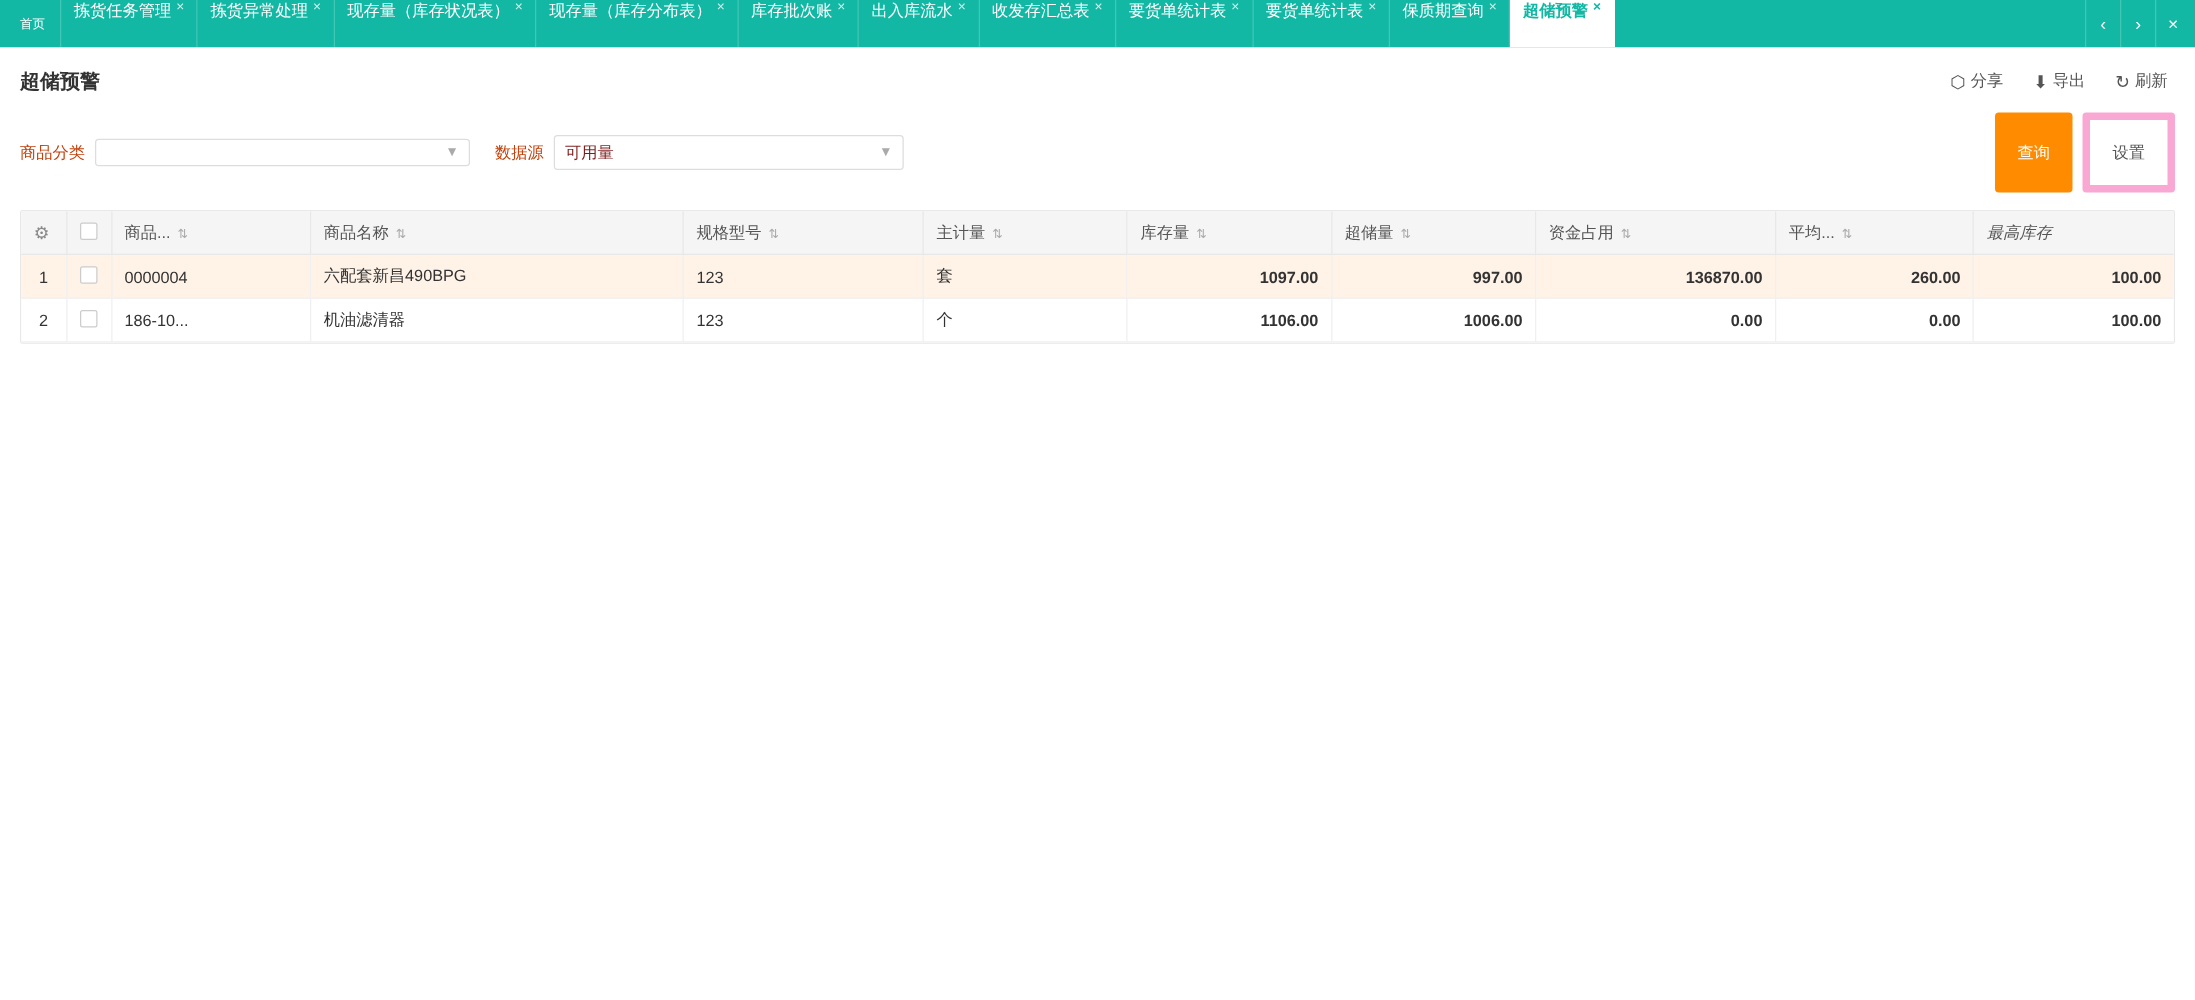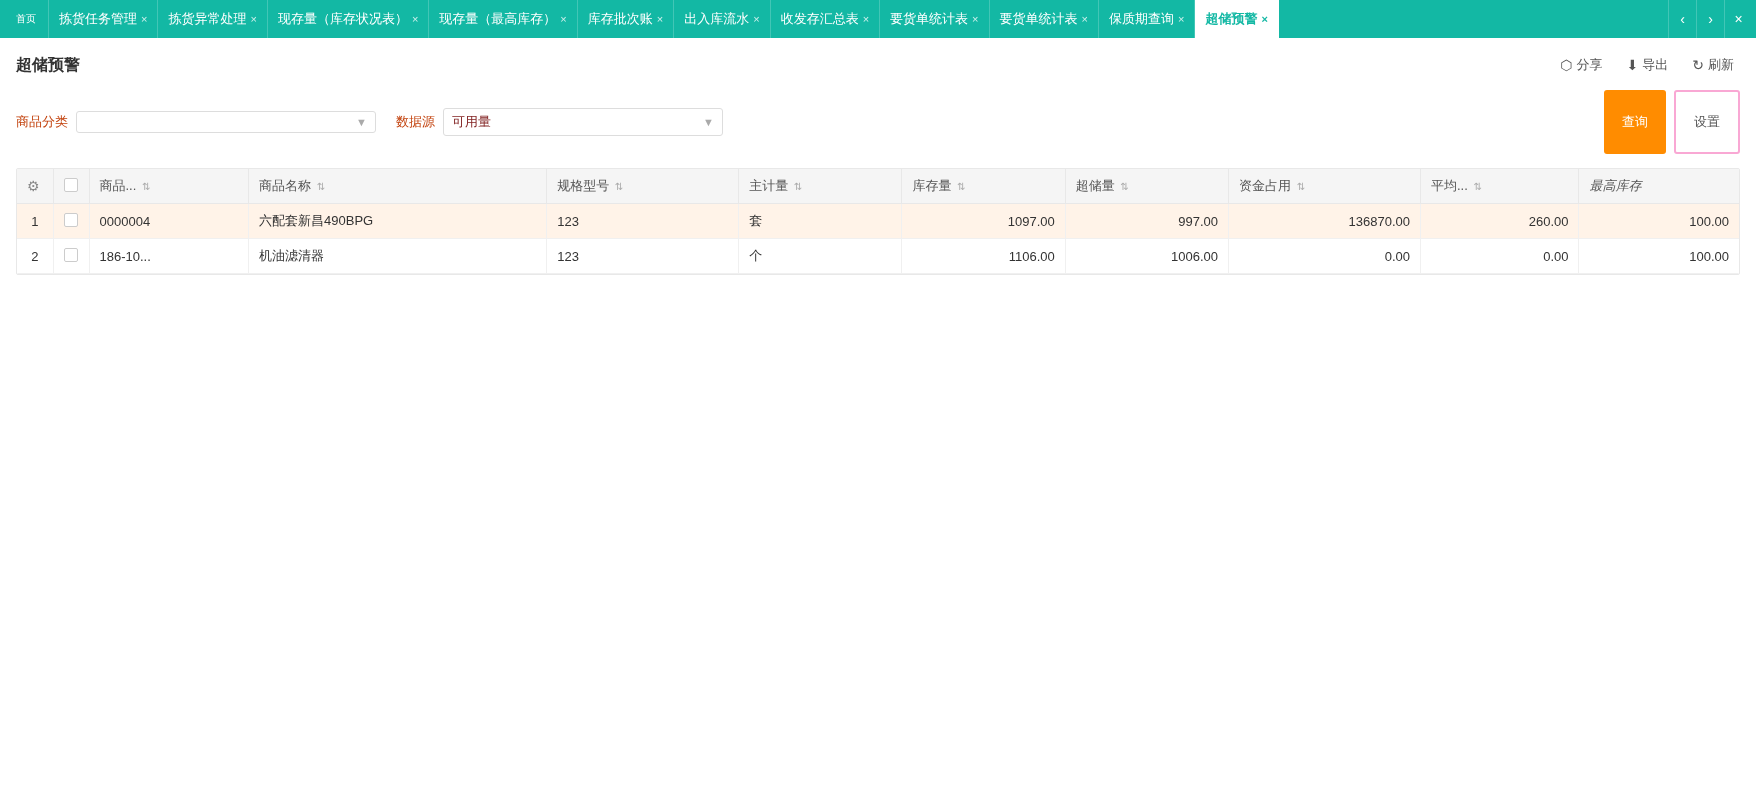--- a/index.html
+++ b/index.html
@@ -9,21 +9,21 @@
     .nav-bar {
       display: flex;
       align-items: center;
       background: #13b8a4;
       height: 38px;
       padding: 0 4px;
       overflow: hidden;
     }
     .nav-item {
       display: flex;
-      align-items: center;
+      align-items: flex-start;
       padding: 0 10px;
       height: 38px;
       color: #fff;
       font-size: 13px;
       white-space: nowrap;
       cursor: pointer;
       border-right: 1px solid rgba(255,255,255,0.2);
     }
     .nav-item.active { background: #fff; color: #13b8a4; font-weight: bold; }
     .nav-close {
@@ -138,21 +138,21 @@
       color: #fff;
       border: none;
       border-radius: 3px;
       padding: 23px 18px;
       font-size: 13px;
       cursor: pointer;
     }
     .btn-settings {
       background: #fff;
       color: #555;
-      border: 2px solid #f9a8d4;
+      border: 6px solid #f9a8d4;
       border-radius: 3px;
       padding: 5px 18px;
       font-size: 13px;
       cursor: pointer;
       text-align: center;
     }
 
     
     .table-wrapper {
       border: 1px solid #e8e8e8;
@@ -187,21 +187,21 @@
       border-bottom: 1px solid #f0f0f0;
     }
     tbody tr.row-highlight { background: #fff3e8; }
     tbody td {
       padding: 8px 10px;
       border-right: 1px solid #f0f0f0;
       color: #333;
     }
     tbody td:last-child { border-right: none; }
     .td-center { text-align: center; }
-    .td-right { text-align: right; }
+    .td-right { text-align: right; font-weight: bold; }
 
     .gear-icon { font-size: 14px; color: #888; cursor: pointer; }
     .checkbox {
       width: 14px;
       height: 14px;
       border: 1px solid #ccc;
       border-radius: 2px;
       display: inline-block;
       cursor: pointer;
       background: #fff;
@@ -219,21 +219,21 @@
   </div>
   <div class="nav-item">
     <span>拣货异常处理</span>
     <span class="nav-close">×</span>
   </div>
   <div class="nav-item">
     <span>现存量（库存状况表）</span>
     <span class="nav-close">×</span>
   </div>
   <div class="nav-item">
-    <span>现存量（最高库存）</span>
+    <span>现存量（库存分布表）</span>
     <span class="nav-close">×</span>
   </div>
   <div class="nav-item">
     <span>库存批次账</span>
     <span class="nav-close">×</span>
   </div>
   <div class="nav-item">
     <span>出入库流水</span>
     <span class="nav-close">×</span>
   </div>

